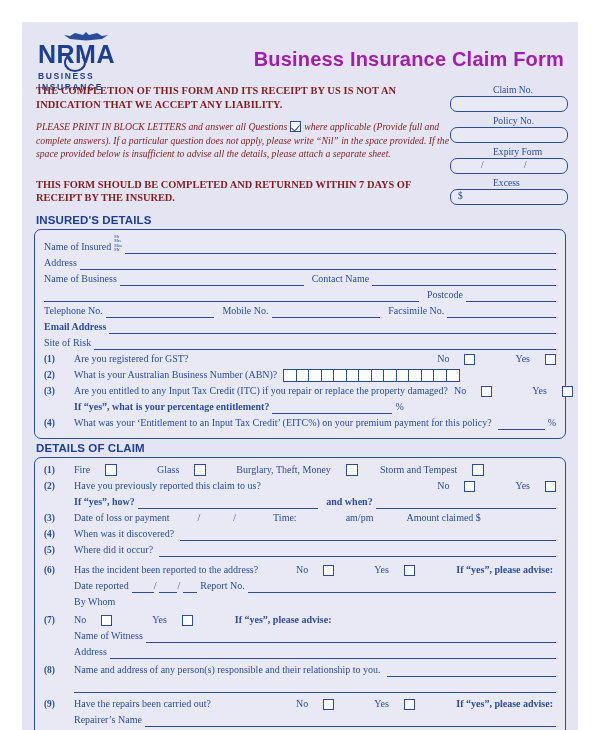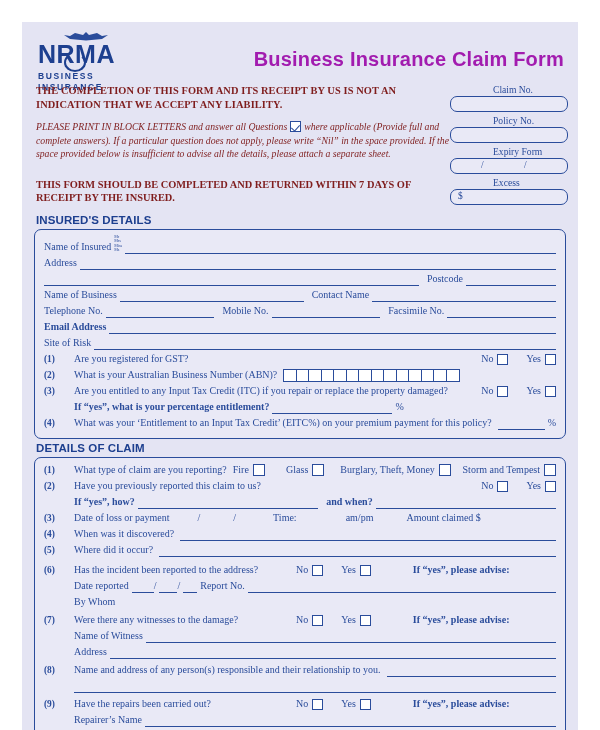--- a/index.html
+++ b/index.html
@@ -210,21 +210,21 @@
     background: #fff;
     vertical-align: -1px;
     flex: 0 0 auto;
   }
   .cbox-lg {
     width: 12px; height: 12px;
   }
   .yn {
     display: flex;
     align-items: center;
-    gap: 4px;
+    gap: 15px;
     flex: 0 0 auto;
   }
   .yn span { font-size: 10px; }
   .push { margin-left: auto; }
   .abn {
     display: flex;
     flex: 0 0 auto;
     border: 1.1px solid #2a4c9b;
     background: #fff;
     height: 13px;
@@ -293,35 +293,35 @@
         <span class="titles">Mr<br>Mrs<br>Miss<br>Ms</span>
         <span class="rule"></span>
       </div>
 
       <div class="row">
         <span class="lbl">Address</span>
         <span class="rule"></span>
       </div>
 
       <div class="row">
+        <span class="lbl">Name of Business</span>
+        <span class="rule"></span>
+        <span class="spacer"></span>
+        <span class="lbl">Contact Name</span>
+        <span class="rule"></span>
+      </div>
+
+      <div class="row">
         <span class="rule" style="flex:1 1 auto"></span>
         <span class="spacer"></span>
         <span class="lbl">Postcode</span>
         <span class="rule fixed90"></span>
       </div>
 
       <div class="row">
-        <span class="lbl">Name of Business</span>
-        <span class="rule"></span>
-        <span class="spacer"></span>
-        <span class="lbl">Contact Name</span>
-        <span class="rule"></span>
-      </div>
-
-      <div class="row">
         <span class="lbl">Telephone No.</span>
         <span class="rule"></span>
         <span class="spacer"></span>
         <span class="lbl">Mobile No.</span>
         <span class="rule"></span>
         <span class="spacer"></span>
         <span class="lbl">Facsimile No.</span>
         <span class="rule"></span>
       </div>
 
@@ -394,21 +394,20 @@
         <span class="pct">%</span>
       </div>
 
     </div>
 
     <div class="section-title">DETAILS OF CLAIM</div>
     <div class="section-box">
 
       <div class="row">
         <span class="qnum">(1)</span>
-        <span class="qtext">What type of claim are you reporting?</span>
         <span class="yn">
           <span>Fire</span>
           <span class="cbox cbox-lg"></span>
         </span>
         <span style="width:40px"></span>
         <span class="yn">
           <span>Glass</span>
           <span class="cbox cbox-lg"></span>
         </span>
         <span style="width:30px"></span>
@@ -497,21 +496,20 @@
         <span class="rule"></span>
       </div>
 
       <div class="row">
         <span class="ind"></span>
         <span class="lbl">By Whom</span>
       </div>
 
       <div class="row" style="margin-top:4px">
         <span class="qnum">(7)</span>
-        <span class="qtext" style="width:222px">Were there any witnesses to the damage?</span>
         <span class="yn">
           <span>No</span>
           <span class="cbox"></span>
           <span style="width:10px"></span>
           <span>Yes</span>
           <span class="cbox"></span>
         </span>
         <span style="width:42px"></span>
         <span class="lbl bold">If “yes”, please advise:</span>
       </div>

